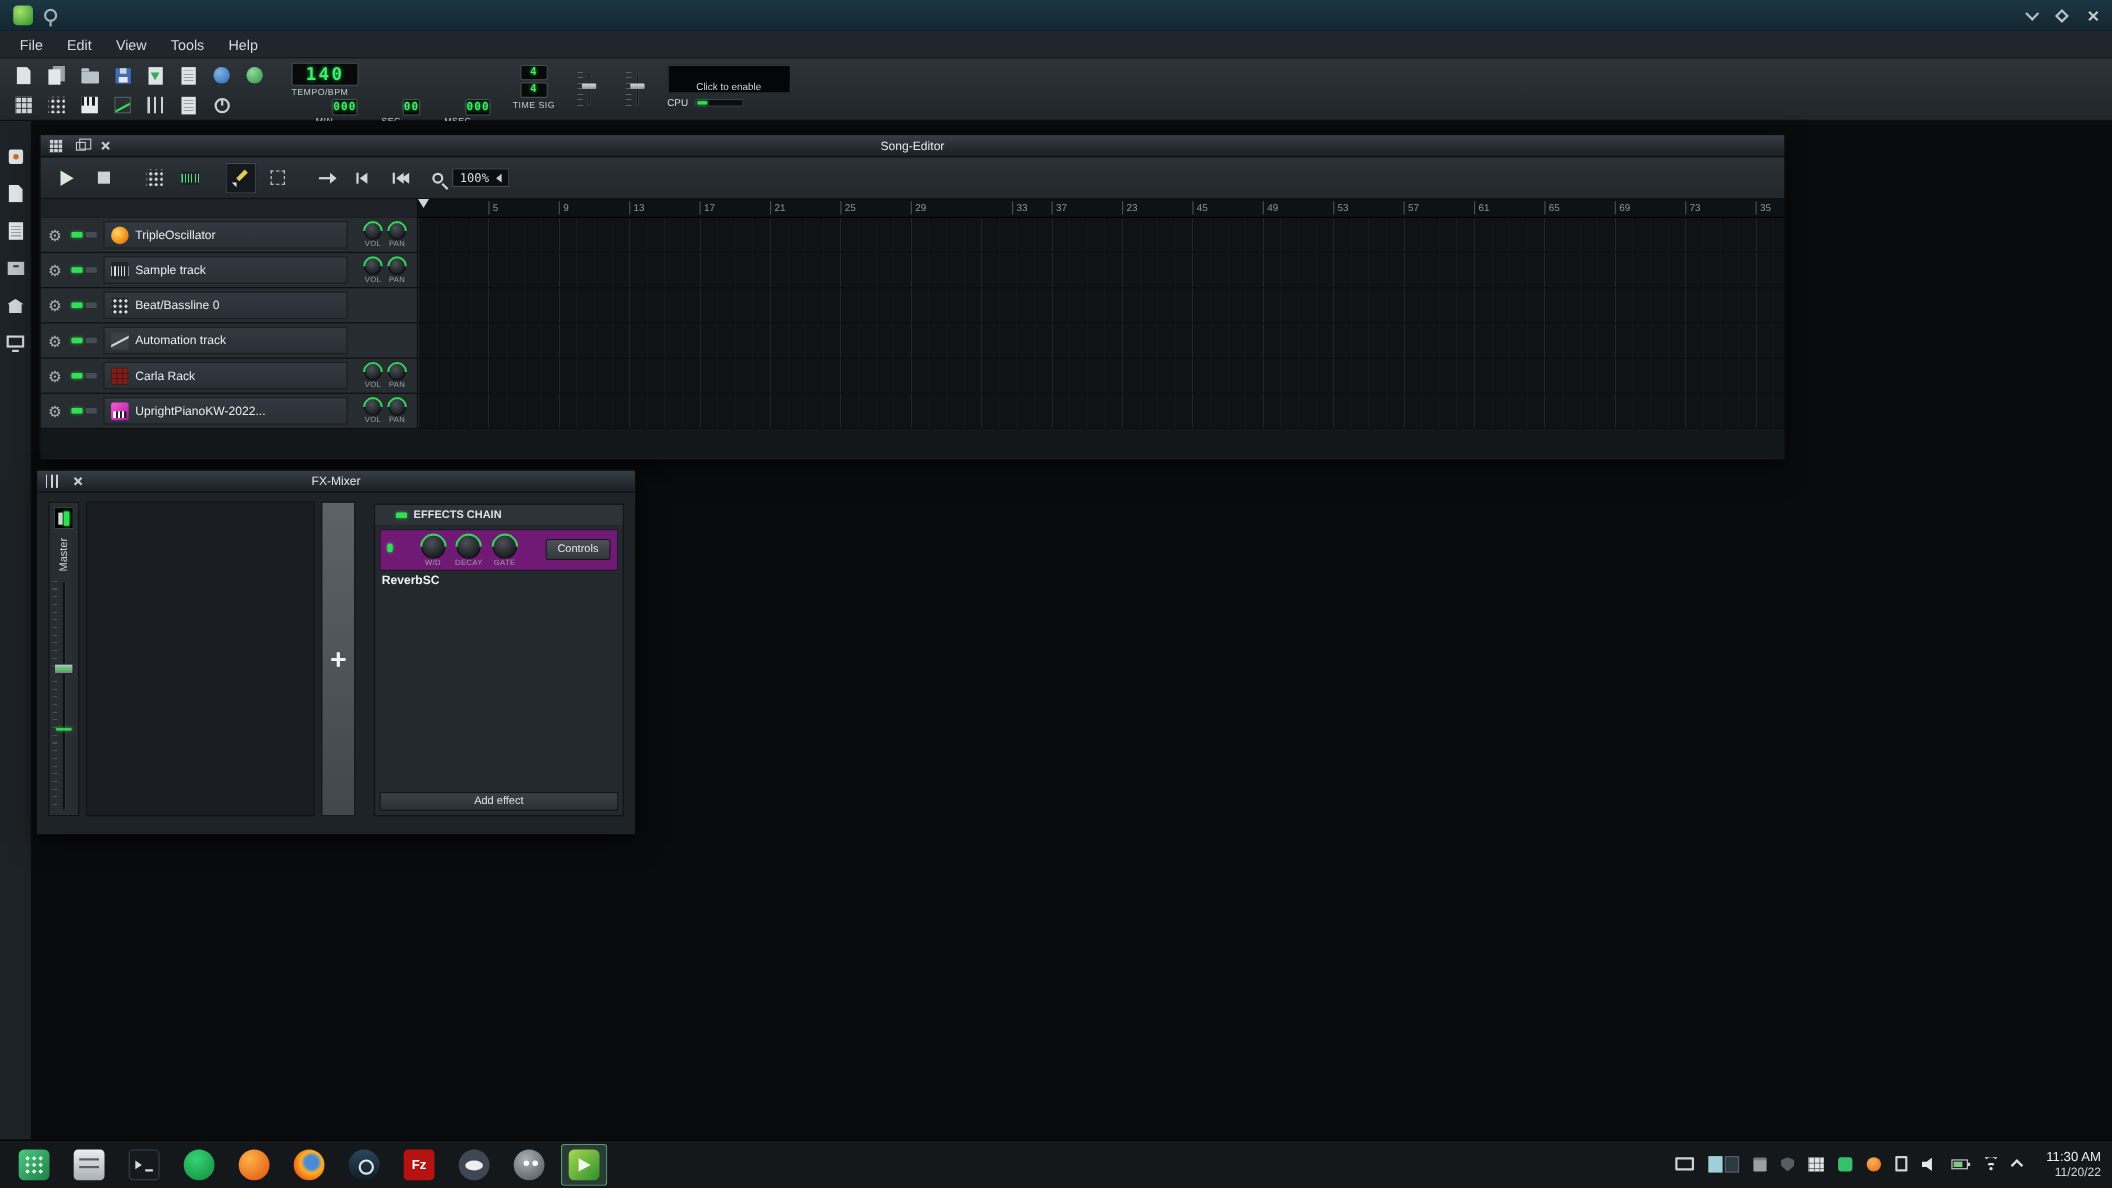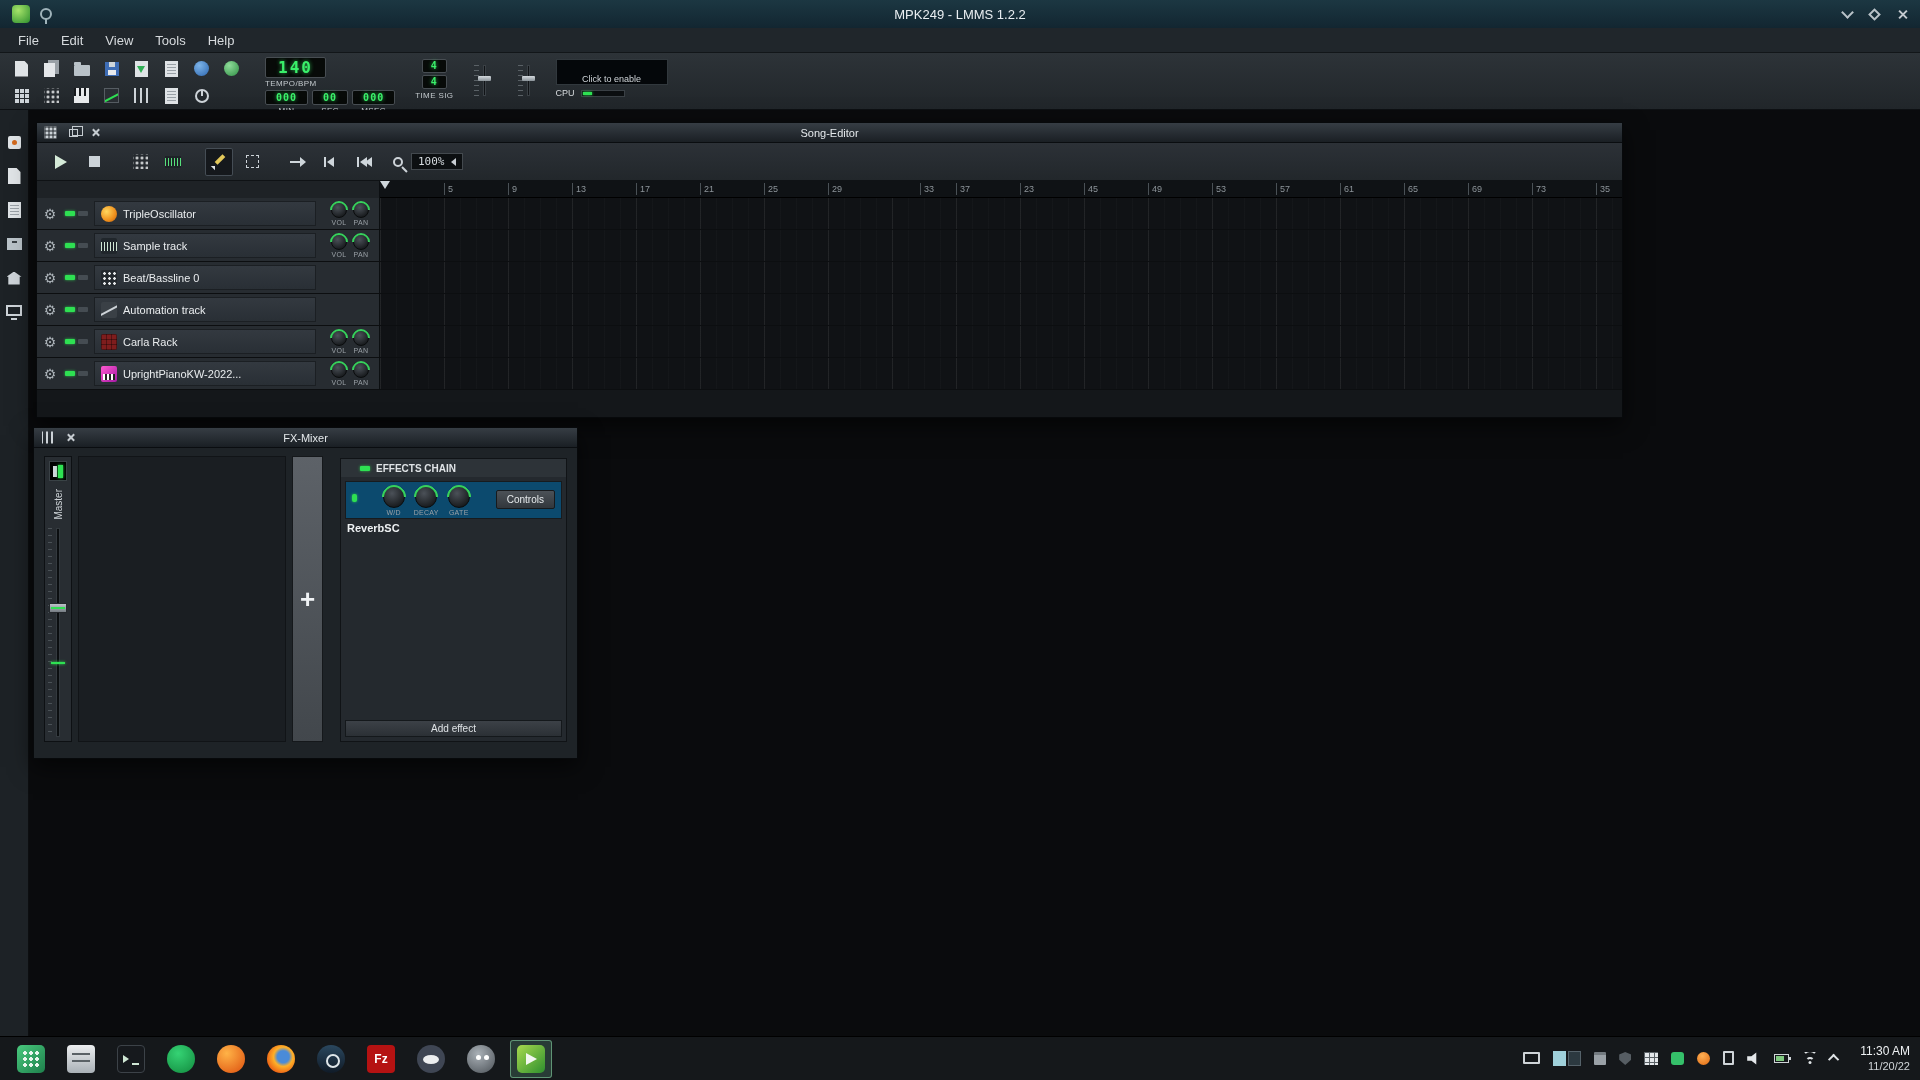--- a/index.html
+++ b/index.html
@@ -30,21 +30,21 @@
   .toolbar{height:57px;background:linear-gradient(#2d3338,#21262a);display:flex;align-items:flex-start;padding:4px 8px;gap:20px;border-bottom:1px solid #0d1013;}
   .tb-icons{display:flex;flex-direction:column;gap:4px;}
   .tb-row{display:flex;gap:3px;}
   .tb-btn{width:27px;height:23px;display:flex;align-items:center;justify-content:center;border-radius:2px;}
   .lcd{background:#070a08;border:1px solid #474d52;border-radius:2px;color:#3af06a;font-family:"DejaVu Sans Mono",monospace;font-weight:bold;text-shadow:0 0 4px rgba(58,240,106,.7);text-align:center;display:inline-block;}
   .tempo-lcd{font-size:16px;line-height:19px;padding:0 12px;letter-spacing:2px;}
   .small-label{font-size:8px;color:#c3c9cd;letter-spacing:.4px;}
   .lcd-block{display:flex;flex-direction:column;gap:1px;align-items:flex-start;}
   .time-row{display:flex;gap:4px;align-items:flex-end;margin-top:1px;}
   .time-col{display:flex;flex-direction:column;align-items:center;gap:1px;}
-  .time-lcd{font-size:10px;line-height:13px;padding:0 10px;letter-spacing:1px;}
+  .time-lcd{font-size:10px;line-height:13px;padding:0 0;letter-spacing:1px;margin-left:37px;}
   .timesig-block{display:flex;flex-direction:column;align-items:center;gap:2px;padding-top:2px;}
   .ts-lcd{font-size:10px;line-height:12px;padding:0 8px;letter-spacing:1px;}
   .sliders{display:flex;gap:26px;padding-top:6px;}
   .vslider{width:18px;height:38px;position:relative;}
   .vslider .ticks{position:absolute;left:0;top:2px;bottom:2px;width:5px;background:repeating-linear-gradient(#5a6166 0 1px,transparent 1px 5px);}
   .vslider .track{position:absolute;left:9px;top:2px;bottom:2px;width:3px;background:#101316;border:1px solid #3a4045;}
   .vslider .handle{position:absolute;left:4px;width:13px;height:5px;background:linear-gradient(#d4dade,#8a9298);top:13px;border-radius:1px;}
   .viz-block{display:flex;flex-direction:column;gap:3px;padding-top:2px;}
   .visualizer{width:112px;height:26px;background:#04070a;border:1px solid #31383d;color:#cfd4d8;font-size:9px;display:flex;align-items:flex-end;justify-content:center;}
   .cpu-row{display:flex;align-items:center;gap:6px;}
@@ -168,21 +168,21 @@
   .fader{width:20px;flex:1;position:relative;}
   .fader .groove{position:absolute;left:8px;top:0;bottom:0;width:4px;background:#0b0e10;border:1px solid #33393e;}
   .fader .ticksL{position:absolute;left:0;top:0;bottom:0;width:4px;background:repeating-linear-gradient(#4a5156 0 1px,transparent 1px 7px);}
   .fader .fhandle{position:absolute;left:1px;width:18px;height:10px;top:36%;background:linear-gradient(#bcc3c9,#767d84);border:1px solid #24282c;}
   .fader .fhandle::after{content:"";position:absolute;left:1px;right:1px;top:3px;height:2px;background:#2ee052;}
   .fader .mark{position:absolute;left:3px;width:14px;height:2px;background:#2ee052;top:64%;box-shadow:0 0 3px #2ee052;}
   .fx-plus{position:absolute;left:258px;top:8px;bottom:16px;width:31px;background:linear-gradient(#5d6268,#42474c);border:1px solid #15181b;display:flex;align-items:center;justify-content:center;}
   .fx-plus .plus{color:#f0f3f5;font-size:26px;font-weight:bold;line-height:1;}
   .fx-chain{position:absolute;left:306px;top:10px;width:227px;bottom:16px;background:#24292e;border:1px solid #101316;display:flex;flex-direction:column;}
   .fxc-header{height:18px;background:#2d3338;display:flex;align-items:center;gap:6px;padding:0 19px;font-size:10px;font-weight:bold;color:#dfe3e6;flex:0 0 auto;}
-  .fx-unit{margin:4px 4px 0 4px;background:#0c4a6e;border:1px solid #171b1e;padding:4px 6px 2px 6px;display:flex;align-items:flex-start;gap:26px;flex:0 0 auto;}
+  .fx-unit{margin:4px 4px 0 4px;background:#701a75;border:1px solid #171b1e;padding:4px 6px 2px 6px;display:flex;align-items:flex-start;gap:26px;flex:0 0 auto;}
   .fx-knobs{display:flex;gap:9px;}
   .controls-btn{margin-left:auto;margin-top:4px;padding:3px 10px;font-size:10px;color:#e6eaec;background:linear-gradient(#4b5157,#32373c);border:1px solid #171a1d;border-radius:2px;}
   .fx-name{padding:3px 6px;font-size:11px;font-weight:bold;color:#eef1f3;flex:0 0 auto;}
   .fx-spacer{flex:1;}
   .bar-btn{height:17px;margin:0 4px 4px 4px;background:linear-gradient(#3c4147,#2b3035);border:1px solid #14181b;display:flex;align-items:center;justify-content:center;font-size:10px;color:#dfe3e6;flex:0 0 auto;}
 
   
   .cr-body{flex:1;background:#20252a;padding:8px;display:flex;flex-direction:column;}
   .cr-list{flex:1;border:1px solid #3e444a;background:#111417;}
   .cr-add{height:18px;margin-top:8px;background:linear-gradient(#3c4147,#2b3035);border:1px solid #14181b;display:flex;align-items:center;justify-content:center;font-size:11px;color:#dfe3e6;}
@@ -238,21 +238,20 @@
   .clock .d{font-size:11px;color:#cfd4d8;}
 </style>
 </head>
 <body>
 
 <div id="screen">
 
   <div class="sys-titlebar">
     <span class="logo"></span>
     <span class="pin"></span>
-    <div class="sys-title">MPK249 - LMMS 1.2.2</div>
     <div class="wm">
       <span class="chev"></span>
       <span class="diam"></span>
       <span class="x-icon"></span>
     </div>
   </div>
 
   <div class="menubar">
     <span class="menu-item">File</span>
     <span class="menu-item">Edit</span>

